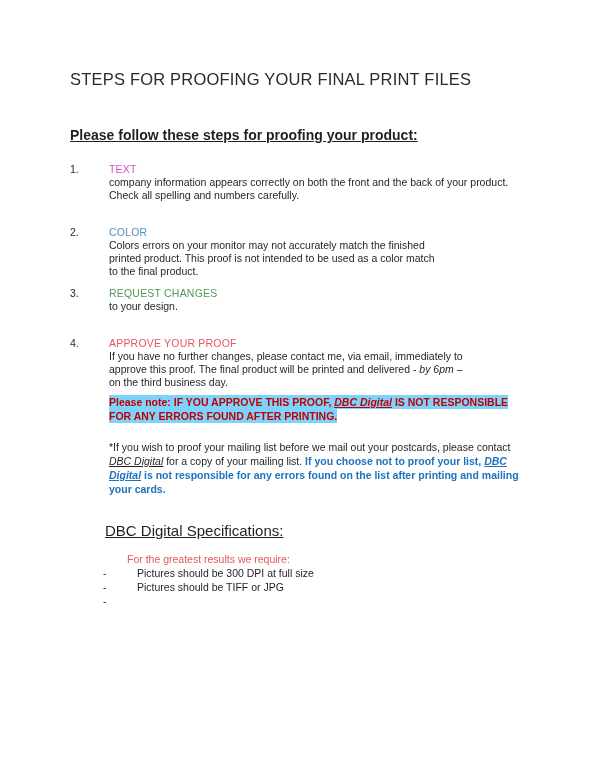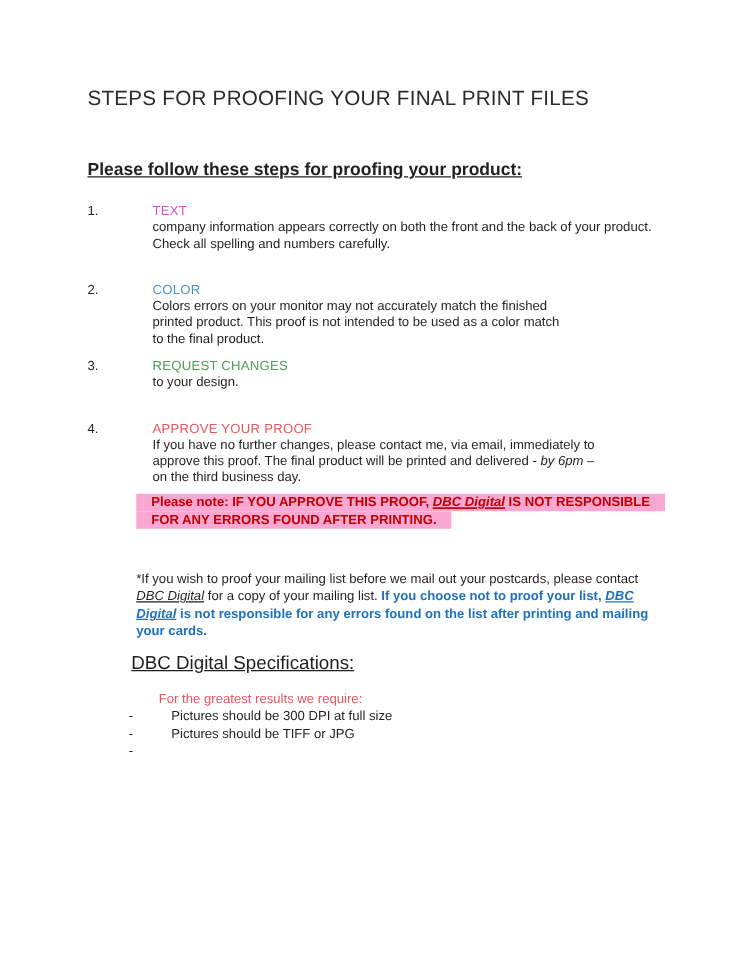--- a/index.html
+++ b/index.html
@@ -54,21 +54,21 @@
   }
   .step-num {
     position: absolute;
     left: 0;
     top: 0;
     width: 30px;
     font-size: 10.5px;
     color: #231f20;
   }
   .step-body {
-    margin-left: 52px;
+    margin-left: 39px;
   }
   .step-head {
     font-size: 10.5px;
     letter-spacing: 0.2px;
     line-height: 13px;
     white-space: nowrap;
   }
   .step-text {
     font-size: 10.5px;
     line-height: 13.2px;
@@ -87,32 +87,32 @@
     position: absolute;
     left: 109px;
     top: 396px;
     width: 418px;
     font-size: 10.5px;
     font-weight: bold;
     line-height: 13.6px;
     color: #c00000;
   }
   .note-block .hl {
-    background: #f9a8d4;
+    background: #7dd3fc;
     box-decoration-break: clone;
     -webkit-box-decoration-break: clone;
-    padding: 1px 12px;
+    padding: 1px 0;
   }
   .note-block u i { font-style: italic; text-decoration: underline; }
 
   
   .mailing {
     position: absolute;
     left: 109px;
-    top: 456px;
+    top: 440px;
     width: 420px;
     font-size: 10.5px;
     line-height: 14px;
     color: #231f20;
   }
   .mailing .ital-u {
     font-style: italic;
     text-decoration: underline;
   }
   .mailing .blue {

